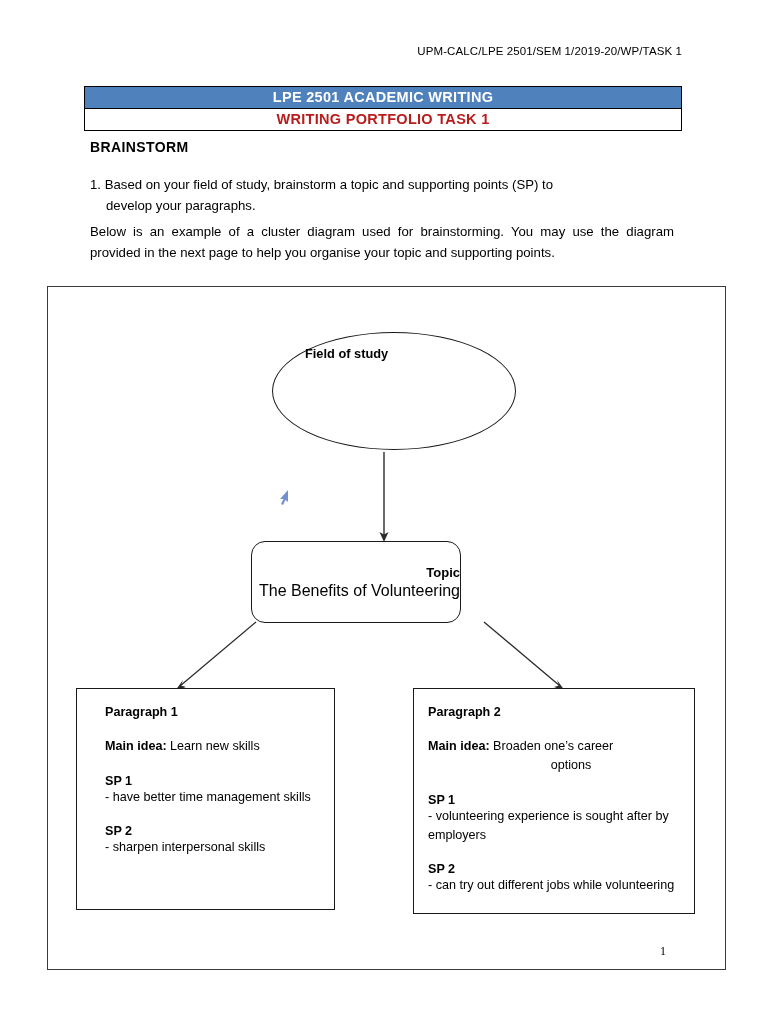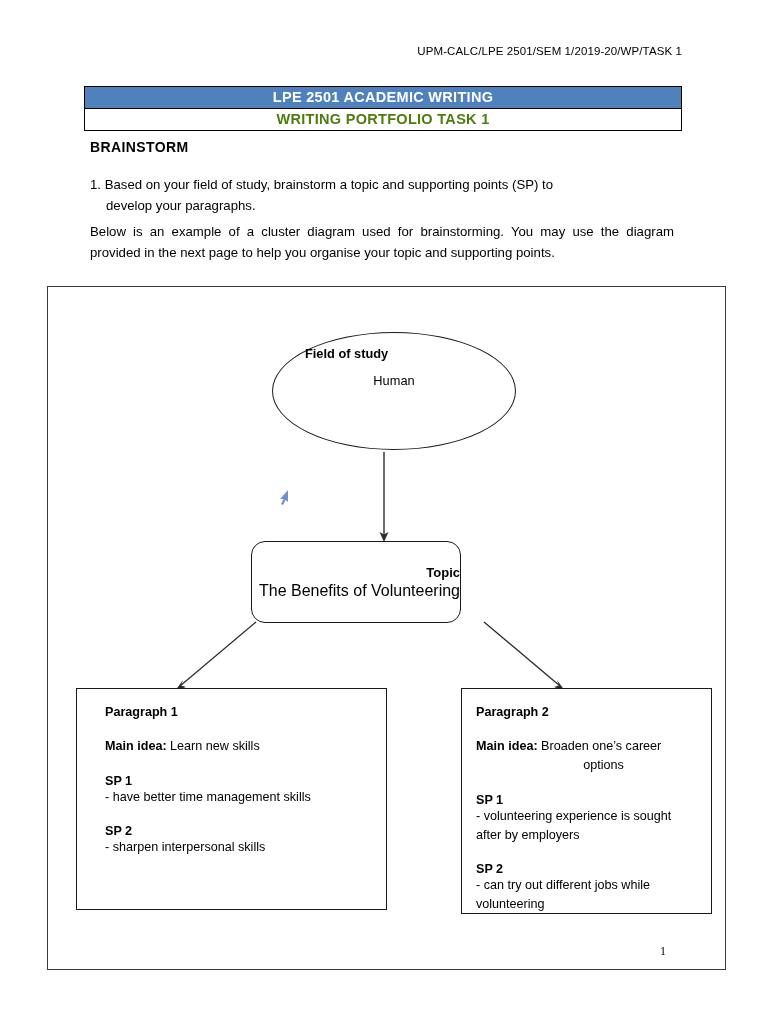--- a/index.html
+++ b/index.html
@@ -41,21 +41,21 @@
     color: #ffffff;
     font-weight: bold;
     font-size: 14.5px;
     text-align: center;
     padding: 2px 16px 3px;
     letter-spacing: 0.3px;
     border-bottom: 1px solid #000;
   }
   .title-bar-white {
     background: #ffffff;
-    color: #4d7c0f;
+    color: #b91c1c;
     font-weight: bold;
     font-size: 14.5px;
     text-align: center;
     padding: 2px 0 3px;
     letter-spacing: 0.3px;
   }
 
   
   .section-heading {
     position: absolute;
@@ -183,28 +183,28 @@
   .para-box {
     position: absolute;
     border: 1.4px solid #1a1a1a;
     box-sizing: border-box;
     background: #fff;
     padding: 16px 14px 10px 14px;
   }
   .para-box-left {
     left: 76px;
     top: 688px;
-    width: 311px;
+    width: 259px;
     height: 222px;
     padding-left: 28px;
   }
   .para-box-right {
-    left: 461px;
+    left: 413px;
     top: 688px;
-    width: 251px;
+    width: 282px;
     height: 226px;
   }
   .para-title {
     font-size: 12.6px;
     font-weight: bold;
     margin-bottom: 18px;
   }
   .para-mainidea {
     font-size: 12.6px;
     margin-bottom: 18px;
@@ -253,21 +253,20 @@
   <span class="cont">develop your paragraphs.</span>
 </div>
 
 <div class="instruction-2">Below is an example of a cluster diagram used for brainstorming. You may use the diagram provided in the next page to help you organise your topic and supporting points.</div>
 
 <div class="diagram-frame"></div>
 
 <div class="ellipse-node">
   <div class="ellipse-title">Field of study</div>
   <div class="ellipse-body">
-    <span>Human</span>
   </div>
 </div>
 
 <div class="conn-vertical">
   <svg width="28" height="92" viewBox="0 0 28 92">
     <line x1="14" y1="0" x2="14" y2="84" stroke="#2b2b2b" stroke-width="1.4"></line>
     <path d="M14 90 L9.5 80 L14 82.5 L18.5 80 Z" fill="#2b2b2b"></path>
   </svg>
 </div>
 

